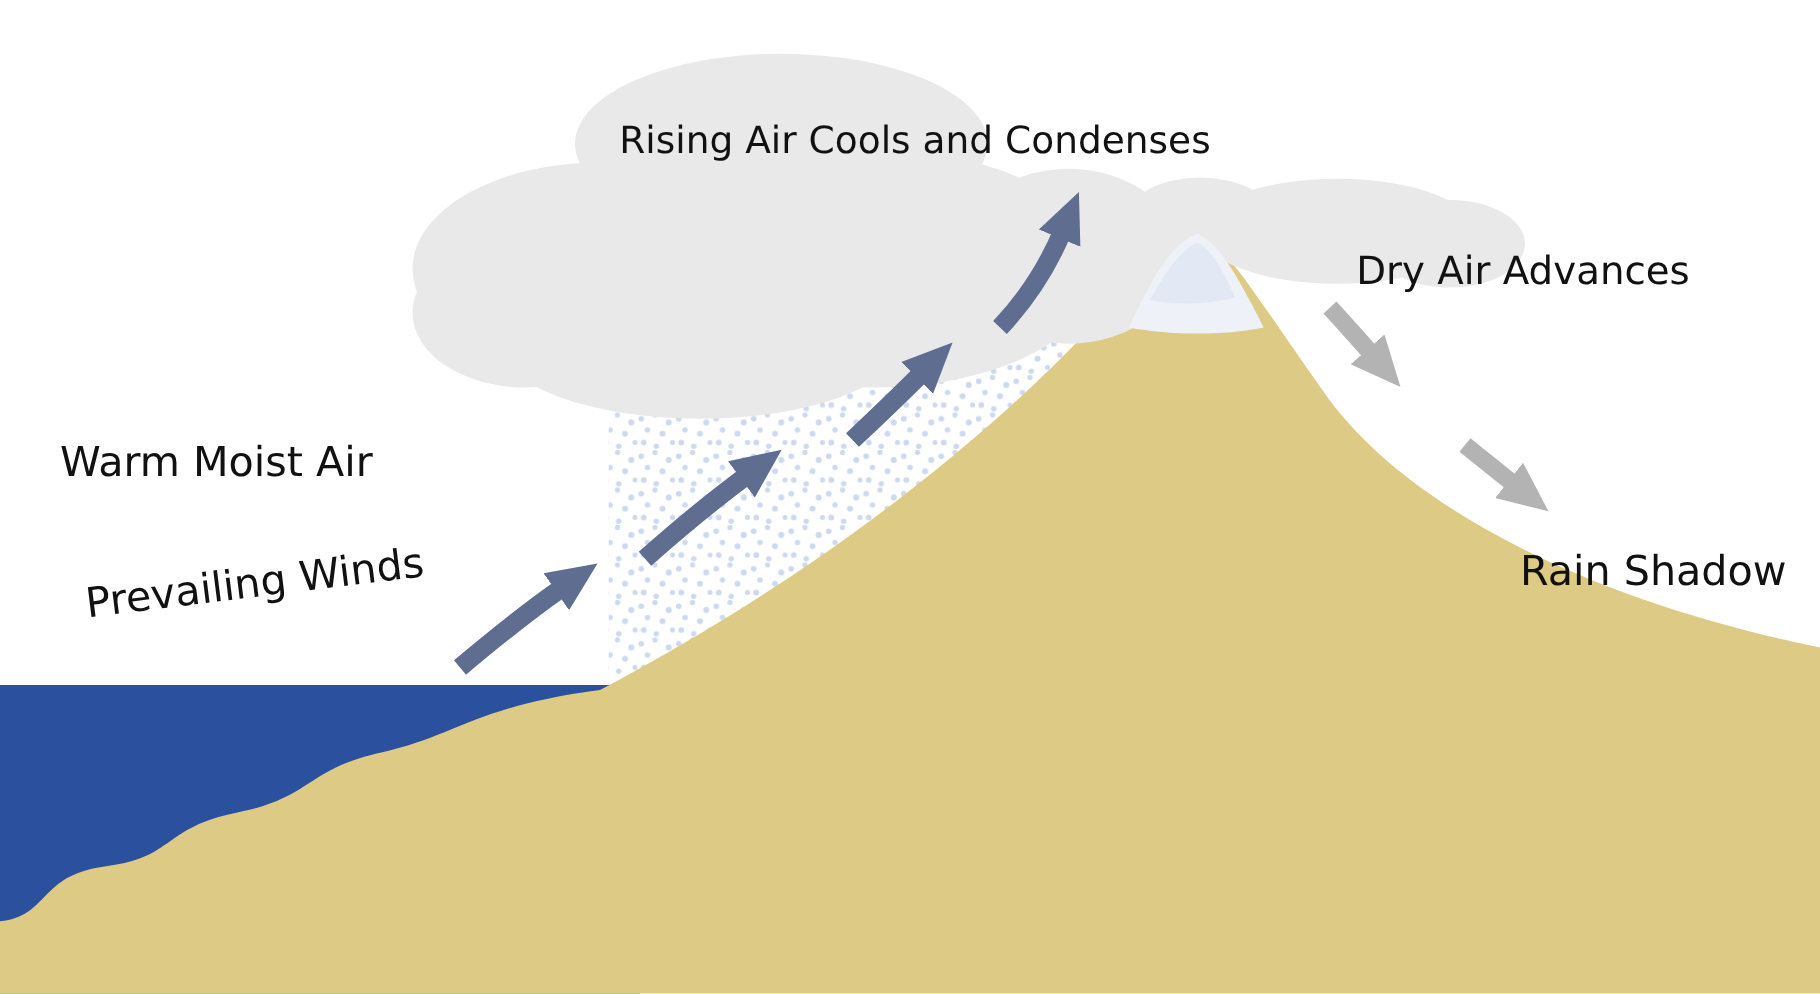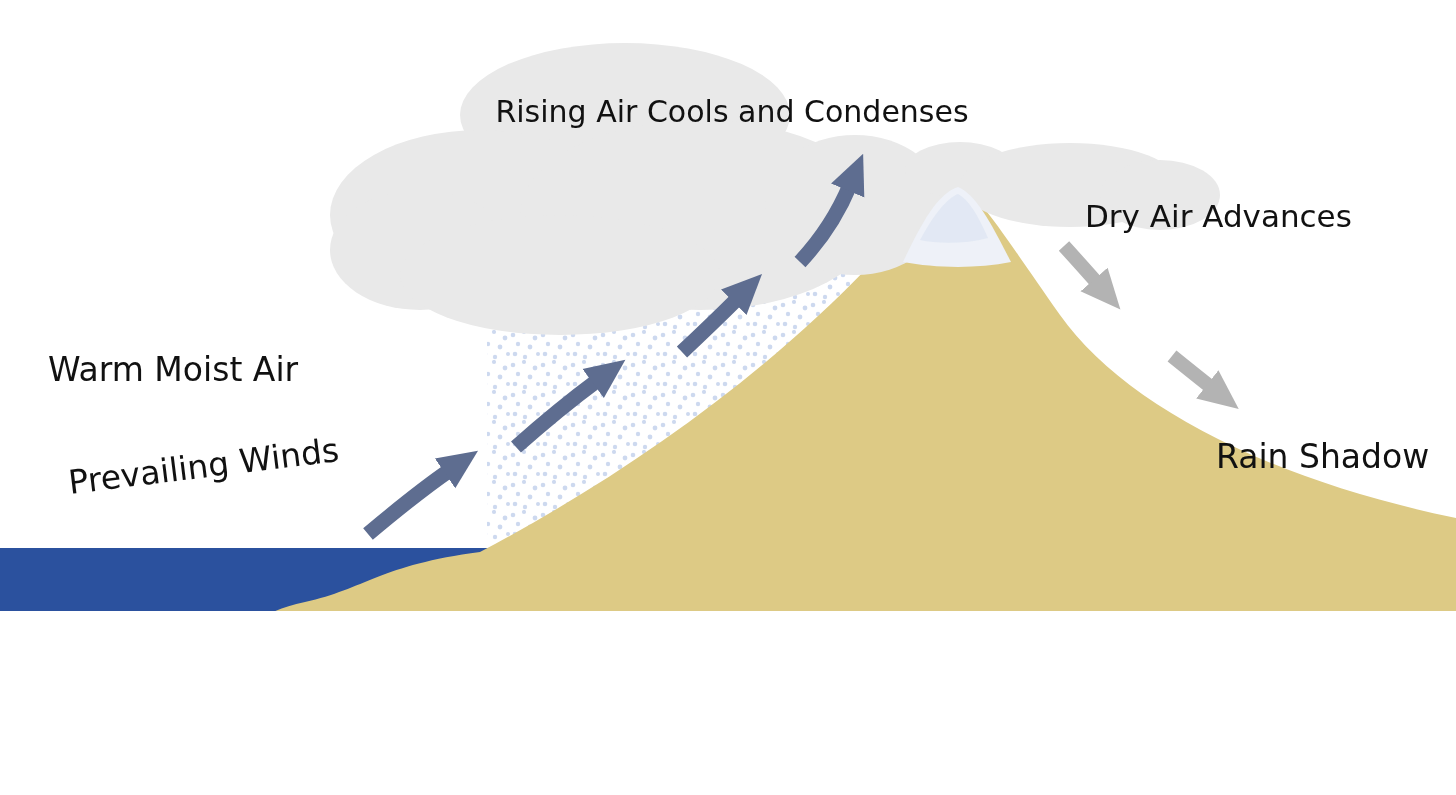--- a/index.html
+++ b/index.html
@@ -3,21 +3,21 @@
   <meta charset="utf-8">
   <style>
     html, body {
       margin: 0;
       padding: 0;
       background: #ffffff;
     }
     .canvas {
       position: relative;
       width: 1456px;
-      height: 611px;
+      height: 795px;
       overflow: hidden;
       background: #ffffff;
       font-family: "DejaVu Sans", "Liberation Sans", sans-serif;
     }
     svg {
       display: block;
     }
     svg text {
       font-family: "DejaVu Sans", "Liberation Sans", sans-serif;
     }

